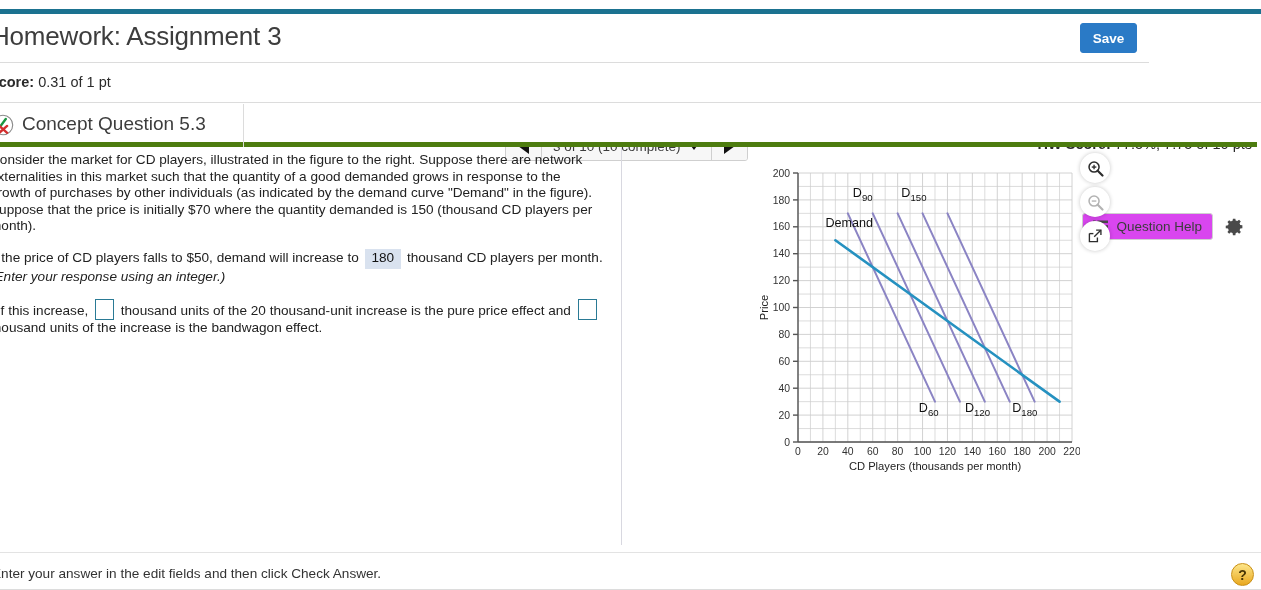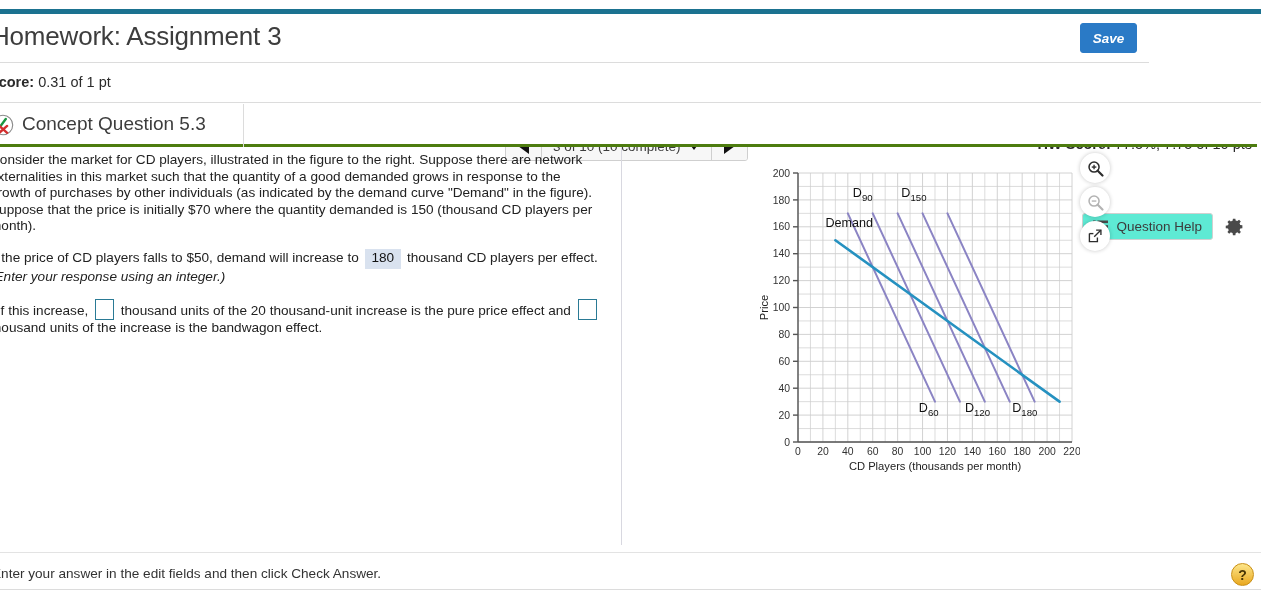--- a/index.html
+++ b/index.html
@@ -30,21 +30,20 @@
     font-size: 26px; font-weight: 400; color: #3d3d3d;
     white-space: nowrap; letter-spacing: -0.2px;
   }
   .save-button {
     position: absolute; right: 12px; top: 9px;
     width: 57px; height: 30px;
     background: #2a7ac6; border: 1px solid #2a7ac6; border-radius: 3px;
     color: #fff; font-size: 13.5px; font-weight: 700;
     display: flex; align-items: center; justify-content: center;
     cursor: pointer;
-    font-style: italic;
   }
 
   
   .score-row {
     position: absolute; left: 0; top: 63px; width: 1261px; height: 40px;
     border-bottom: 1px solid #dcdcdc; background: #fff;
   }
   .score-text {
     position: absolute; left: -11px; top: 11px;
     font-size: 14.5px; color: #2b2b2b; white-space: nowrap;
@@ -82,38 +81,38 @@
   }
   .hw-score {
     position: absolute; right: 9px; top: 73px;
     font-size: 14.5px; color: #2b2b2b; white-space: nowrap;
   }
   .hw-score b { font-weight: 700; }
 
   
   .qhead-row {
     position: absolute; left: 0; top: 103px; width: 1257px; height: 44px;
-    border-bottom: 3px solid #4d7c0f; background: #fff; text-align: center;
+    border-bottom: 5px solid #4d7c0f; background: #fff; text-align: center;
   }
   .partial-icon {
     position: absolute; left: -8px; top: 11px; width: 22px; height: 22px;
   }
   .qtitle {
     position: absolute; left: 22px; top: 10px;
     font-size: 19px; color: #3d3d3d; white-space: nowrap;
   }
   .qtitle-divider {
     position: absolute; left: 243px; top: 104px; width: 1px; height: 43px;
     background: #dcdcdc;
   }
   .question-help {
     position: absolute; right: 44px; top: 110px;
     height: 27px; display: flex; align-items: center; gap: 8px;
     padding: 0 10px; border: 1px solid #d0d0d0; border-radius: 3px;
-    background: #5eead4; font-size: 13.5px; color: #3c3c3c; cursor: pointer;
+    background: #d946ef; font-size: 13.5px; color: #3c3c3c; cursor: pointer;
     white-space: nowrap;
   }
   .list-icon { display: block; }
   .gear-btn {
     position: absolute; right: 10px; top: 110px;
     width: 26px; height: 26px; display: flex; align-items: center;
     justify-content: center; cursor: pointer;
   }
 
   
@@ -243,21 +242,21 @@
   </div>
   <div class="qtitle-divider"></div>
 
   <div class="body-divider"></div>
 
   <div class="qtext">
     <p>Consider the market for CD players, illustrated in the figure to the right. Suppose there are network externalities in this market such that the quantity of a good demanded grows in response to the growth of purchases by other individuals (as indicated by the demand curve "Demand" in the figure). Suppose that the price is initially $70 where the quantity demanded is 150 (thousand CD players per month).</p>
     <p>
       <span>If the price of CD players falls to $50, demand will increase to</span>
       <span class="filled-answer">180</span>
-      <span>thousand CD players per effect.</span>
+      <span>thousand CD players per month.</span>
       <br>
       <span class="italic">(Enter  your response using an integer.)</span>
     </p>
     <p>
       <span>Of this increase,</span>
       <span class="blank-input"></span>
       <span>thousand units of the 20 thousand-unit increase is the pure price effect and</span>
       <span class="blank-input"></span>
       <span>thousand units of the increase is the bandwagon effect.</span>
     </p>

